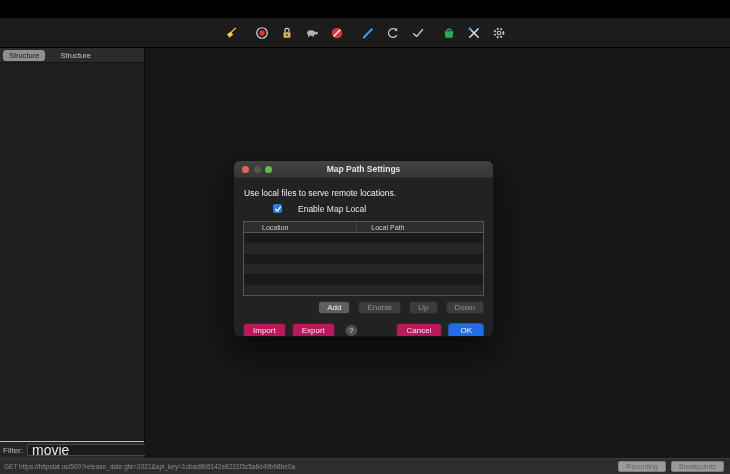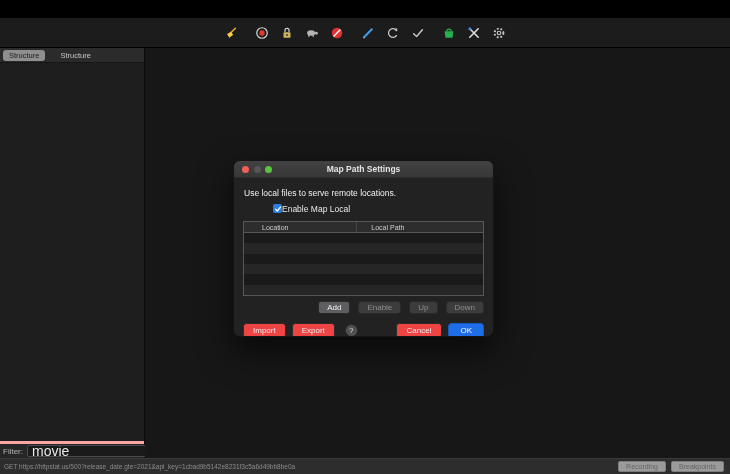--- a/index.html
+++ b/index.html
@@ -17,21 +17,21 @@
 
   
   .content-row { display:flex; height:410px; }
   .sidebar { width:145px; background:#1f1f20; border-right:1px solid #0b0b0b;
     display:flex; flex-direction:column;justify-content:center; }
   .tabstrip { height:15px; background:#2b2b2c; display:flex; align-items:center;
     padding-left:3px; gap:9px; border-bottom:1px solid #161616; }
   .tab { font-size:7.5px; color:#c6c6c6; padding:1px 6px; border-radius:3px; }
   .tab.selected { background:#8f8f8f; color:#1d1d1d; }
   .sidebar-body { flex:1; background:#1e1e1f; }
-  .filterbar { height:17px; background:#262627; border-top:3px solid #fca5a5;
+  .filterbar { height:17px; background:#262627; border-top:1px solid #fca5a5;
     display:flex; align-items:center; padding:0 3px; gap:4px; }
   .filter-label { font-size:8px; color:#b5b5b5; }
   .filter-input { flex:1; height:12px; background:#1a1a1a; border:1px solid #4a4a4a;
     border-radius:2px; color:#e8e8e8; font-size:14px; padding:0 4px;
     font-family:"Liberation Sans", sans-serif; }
   .main { flex:1; background:#171718; }
 
   
   .statusbar { height:16px; background:#2d2d2e; border-top:1px solid #3a3a3a;
     display:flex; align-items:center; justify-content:space-between; padding:0 6px 0 4px; }
@@ -48,21 +48,21 @@
     border-bottom:1px solid #2a2a2a; position:relative; display:flex;
     align-items:center; justify-content:center; }
   .traffic { position:absolute; left:8px; top:5px; display:flex; gap:4.5px; }
   .light { width:7px; height:7px; border-radius:50%; }
   .light.close { background:#ee6156; }
   .light.min { background:#565657; }
   .light.zoom { background:#59c43f; }
   .dialog-title { font-size:8.5px; font-weight:bold; color:#e3e3e3; }
   .dialog-body { padding:8px 9px 0 9px; }
   .dlg-desc { font-size:8.5px; color:#f0f0f0; margin:2px 0 0 1px; }
-  .check-row { display:flex; gap:0; margin:6px 0 0 2px;padding-left:28px; }
+  .check-row { display:flex; gap:16px; margin:6px 0 0 2px;padding-left:28px; }
   .checkbox { width:9px; height:9px; border-radius:2px; background:#2a7de1;
     display:flex; align-items:center; justify-content:center; }
   .check-label { font-size:8.5px; color:#e8e8e8; }
 
   .map-table { margin-top:7px; height:75px; border:1px solid #57575a;
     display:flex; flex-direction:column; background:#1a1a1b; }
   .mt-header { height:11px; background:#2d2d2e; border-bottom:1px solid #57575a;
     display:flex; align-items:center; font-size:7px; color:#cfcfcf; }
   .mt-col1 { width:47%; padding-left:18px; }
   .mt-col2 { flex:1; padding-left:14px; border-left:1px solid #454547; height:100%;
@@ -72,21 +72,21 @@
   .mt-row:nth-child(even) { background:#262627; }
   .mt-row:nth-child(odd) { background:#1a1a1b; }
 
   .list-buttons { display:flex; justify-content:flex-end; gap:8px; margin-top:5px; }
   .sbtn { font-size:8px; border-radius:3px; padding:1px 8px; line-height:9px;
     border:1px solid #2a2a2a; }
   .sbtn.enabled { background:#5e5e60; color:#f2f2f2; }
   .sbtn.disabled { background:#3c3c3d; color:#8e8e8e; }
 
   .dlg-footer { display:flex; align-items:center; margin-top:9px; gap:6px; }
-  .fbtn { font-size:8px; border-radius:3.5px; padding:2px 9px; background:#ef4444;
+  .fbtn { font-size:8px; border-radius:3.5px; padding:2px 9px; background:#be185d;
     color:#ececec; border:1px solid #2a2a2a; }
   .help-btn { width:13px; height:13px; border-radius:50%; background:#515153;
     color:#dcdcdc; font-size:8px; display:flex; align-items:center; justify-content:center;
     margin-left:4px; border:1px solid #2a2a2a; }
   .spacer { flex:1; }
   .fbtn.cancel { padding:2px 10px; }
   .fbtn.ok { background:#1f6ee8; color:#fff; padding:2px 11px; border-color:#155ac4; }
 </style>
 </head>
 <body>

